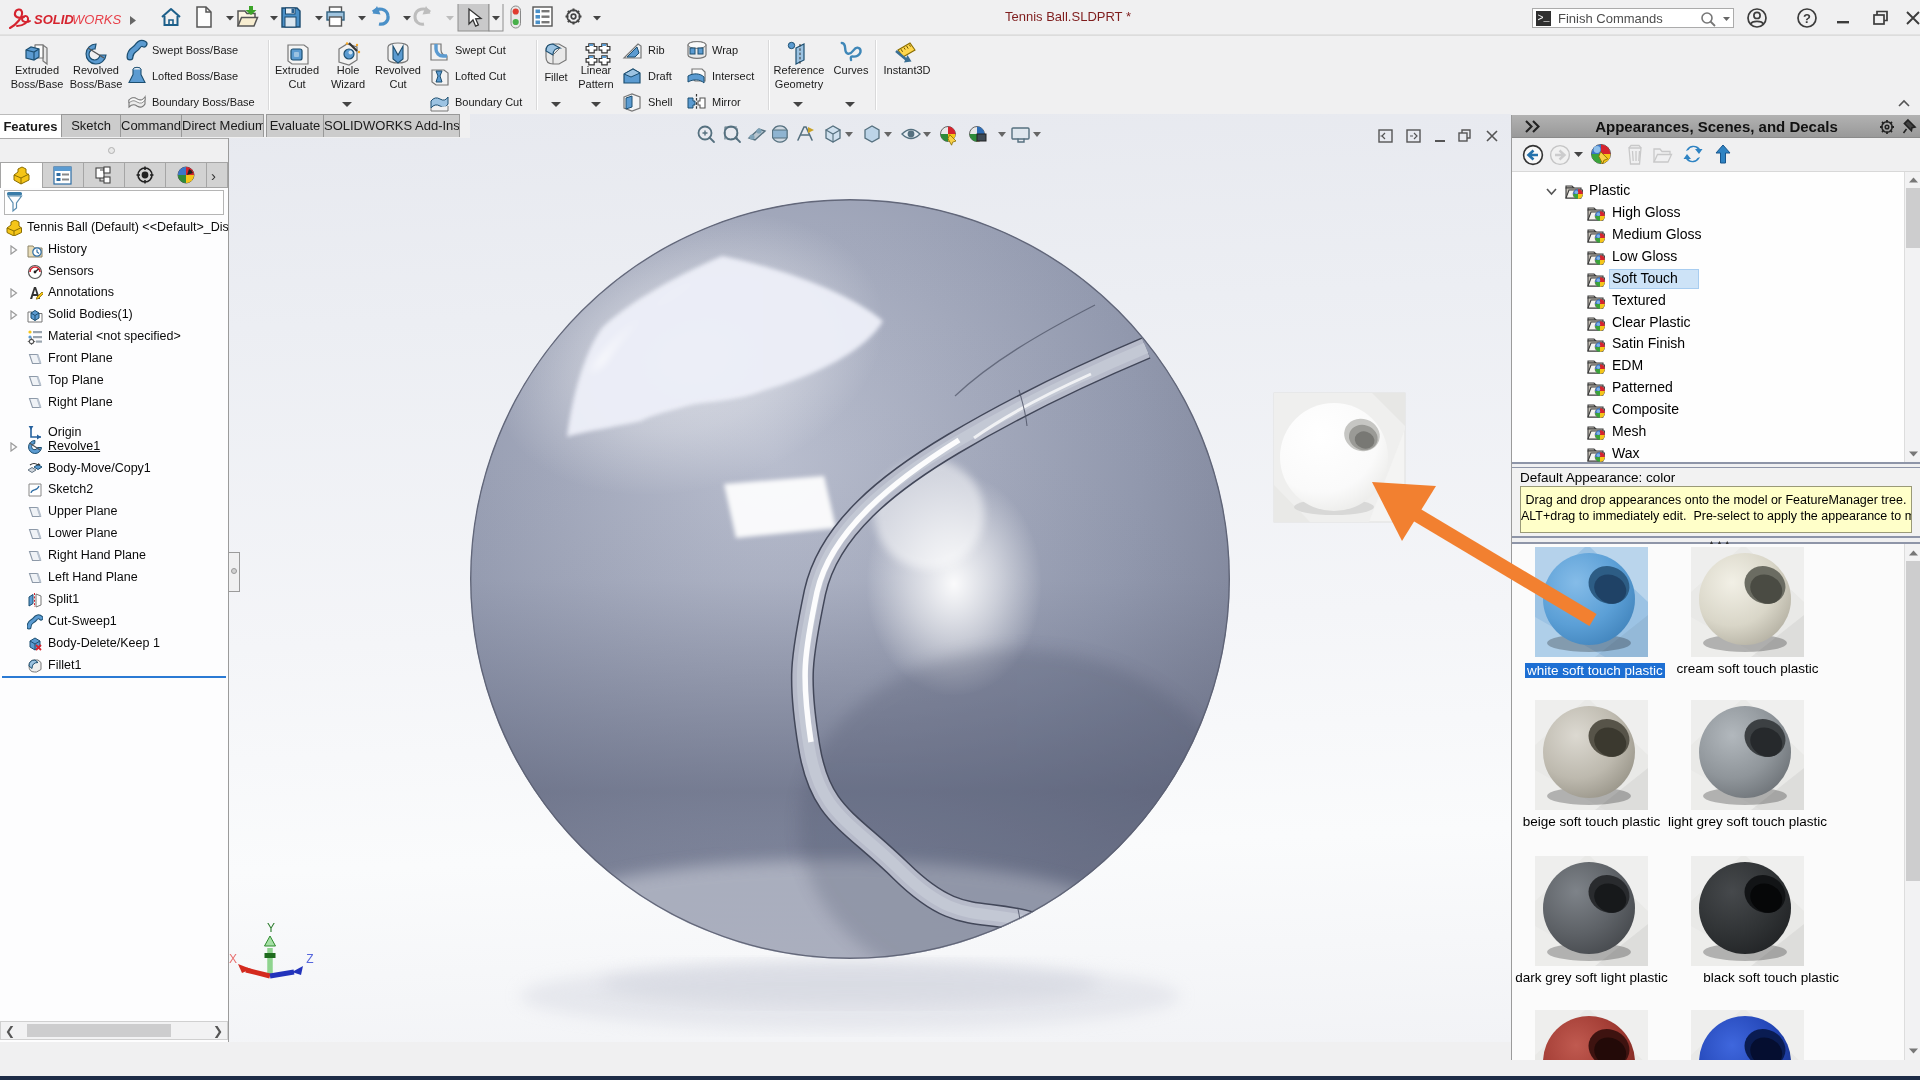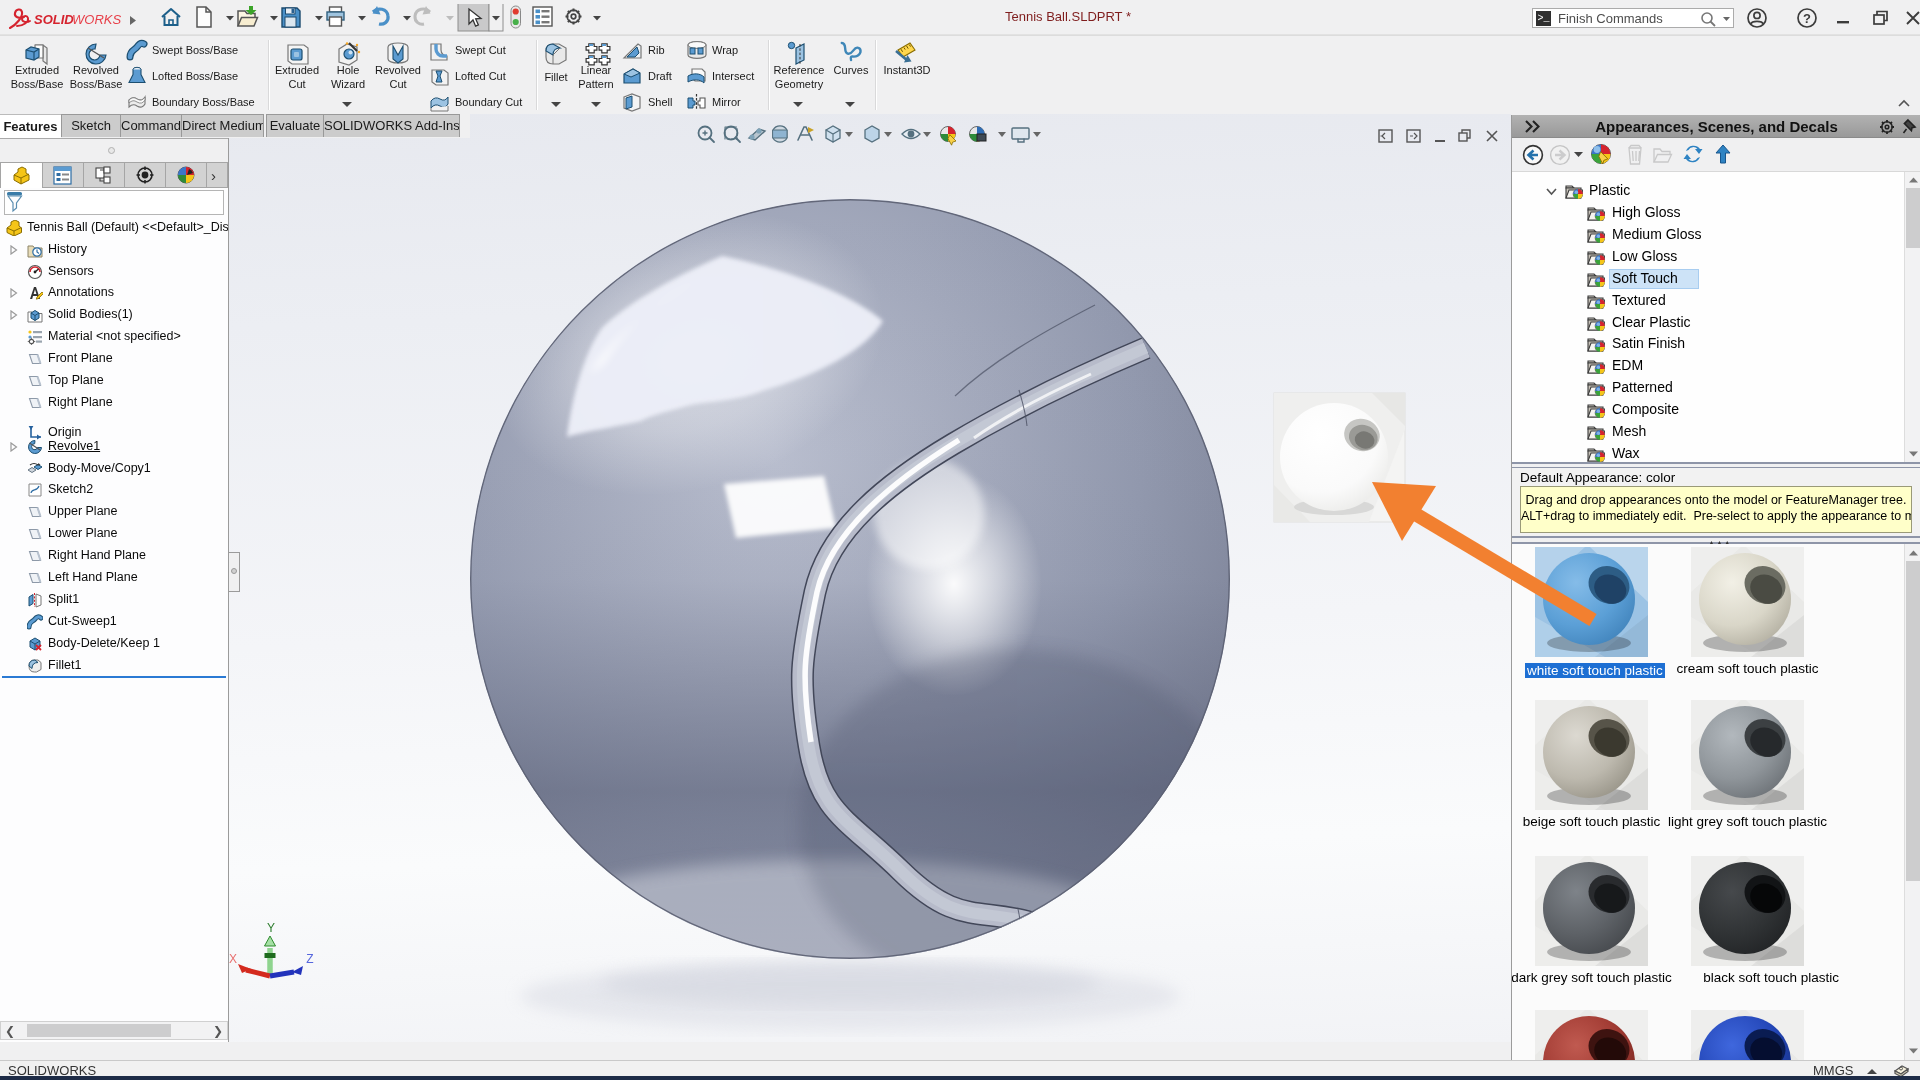--- a/index.html
+++ b/index.html
@@ -1129,21 +1129,21 @@
               <stop offset="0.55" stop-color="#5d6166"></stop>
               <stop offset="1" stop-color="#3f4246"></stop>
         </radialGradient>
         <circle cx="54" cy="52" r="46" fill="url(#g23_312)"></circle>
         <g transform="rotate(28 74 38)">
           <ellipse cx="74" cy="38" rx="21" ry="18.5" fill="#292b2e"></ellipse>
           <ellipse cx="77" cy="41" rx="16.5" ry="14" fill="#17191b"></ellipse>
         </g>
       </svg>
     </div>
-        <div class="abs" style="left:-12px;top:426px;width:183px;text-align:center;font-size:13.5px;color:#000;white-space:nowrap;">dark grey soft touch plastic</div>
+        <div class="abs" style="left:-12px;top:426px;width:183px;text-align:center;font-size:13.5px;color:#000;white-space:nowrap;">dark grey soft light plastic</div>
       <div class="abs" style="left:179px;top:312px;width:113px;height:110px;overflow:hidden;">
       <svg width="113" height="110" viewBox="0 0 113 110">
         <rect width="113" height="110" fill="#e9e9e7"></rect>
         <path d="M0 0 L50 0 L0 45 Z" fill="#ffffff" opacity="0.25"></path>
         <path d="M113 0 L113 55 L55 0 Z" fill="#ffffff" opacity="0.3"></path>
         <path d="M0 110 L0 70 L70 110 Z" fill="#ffffff" opacity="0.2"></path>
         <path d="M113 110 L60 110 L113 68 Z" fill="#000000" opacity="0.05"></path>
         <ellipse cx="54" cy="96" rx="42" ry="9" fill="#000" opacity="0.25"></ellipse>
         <radialGradient id="g179_312" cx="0.36" cy="0.32" r="0.85">
           <stop offset="0" stop-color="#46494c"></stop>
@@ -1205,30 +1205,20 @@
           <path d="M1 6.5 L5.5 1.5 L10 6.5 z" fill="#777"></path>
         </svg>
       <div class="abs" style="left:1px;top:17px;width:15px;height:320px;background:#cdcdce;"></div>
       <svg class="abs" style="left:3px;top:503px" width="11" height="8">
           <path d="M1 1.5 L5.5 6.5 L10 1.5 z" fill="#777"></path>
         </svg>
     </div>
 </div>
 
 
-  <div class="abs" id="statusbar" style="left:0;top:1060px;width:1920px;height:18px;background:#f1f1f1;border-top:1px solid #c9c9c9;">
-    <div class="abs" style="left:8px;top:2px;font-size:13px;color:#333;">SOLIDWORKS</div>
-    <div class="abs" style="left:1813px;top:2px;font-size:13px;color:#333;">MMGS</div>
-    <div class="abs" style="left:1867px;top:8px;width:0;height:0;border-left:5px solid transparent;border-right:5px solid transparent;border-bottom:5px solid #444;"></div>
-    <svg class="abs" style="left:1893px;top:1px" width="17" height="16" viewBox="0 0 17 16">
-      <path d="M2 9 l7 -5 6 3 -7 5 z" fill="#f5f0dc" stroke="#555" stroke-width="1.2"></path>
-      <path d="M2 9 l0 2.5 6 3 7 -5 0 -2.5 -7 5 z" fill="#ddd6bd" stroke="#555" stroke-width="1.2"></path>
-      <circle cx="8" cy="6.5" r="1.5" fill="none" stroke="#555"></circle>
-    </svg>
-  </div>
 
   <svg class="abs" style="left:1340px;top:450px;z-index:50;" width="300" height="220" viewBox="0 0 300 220">
     <g>
       <path d="M253 170 L77 65" stroke="#f28030" stroke-width="14"></path>
       <path d="M32 32 L96 36 L62 91 Z" fill="#f28030"></path>
     </g>
   </svg>
   <div class="abs" style="left:0;top:1076px;width:1920px;height:4px;background:#1e2c47;"></div>
 
 </div>

